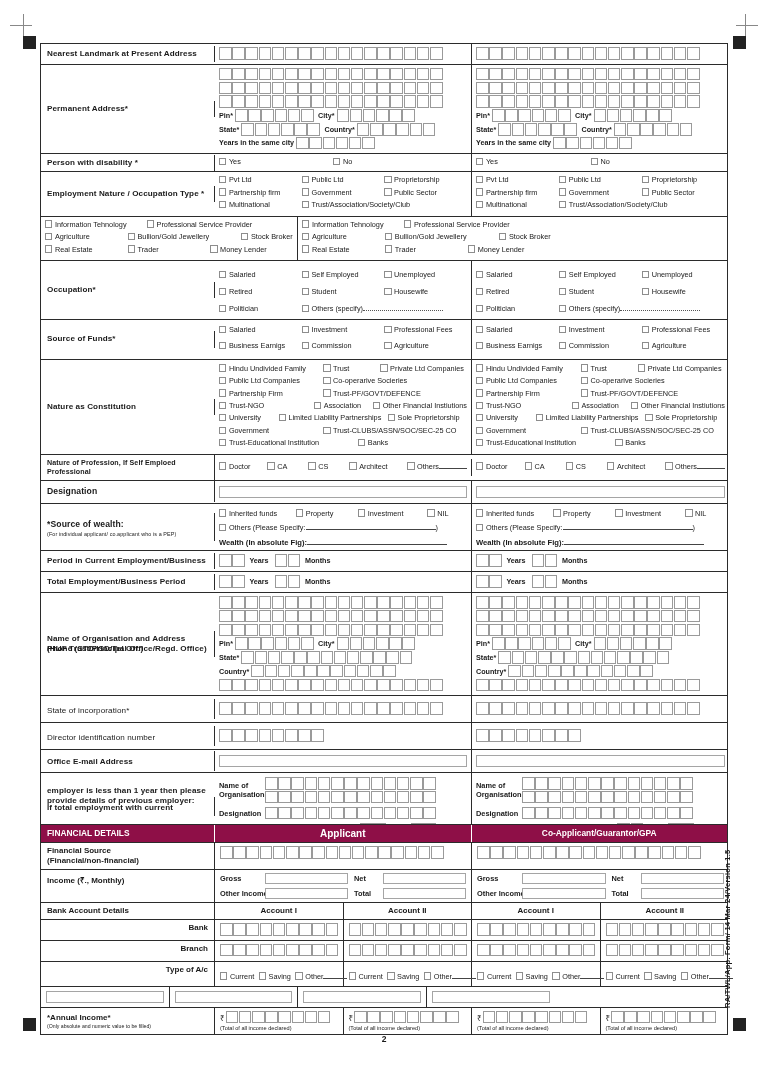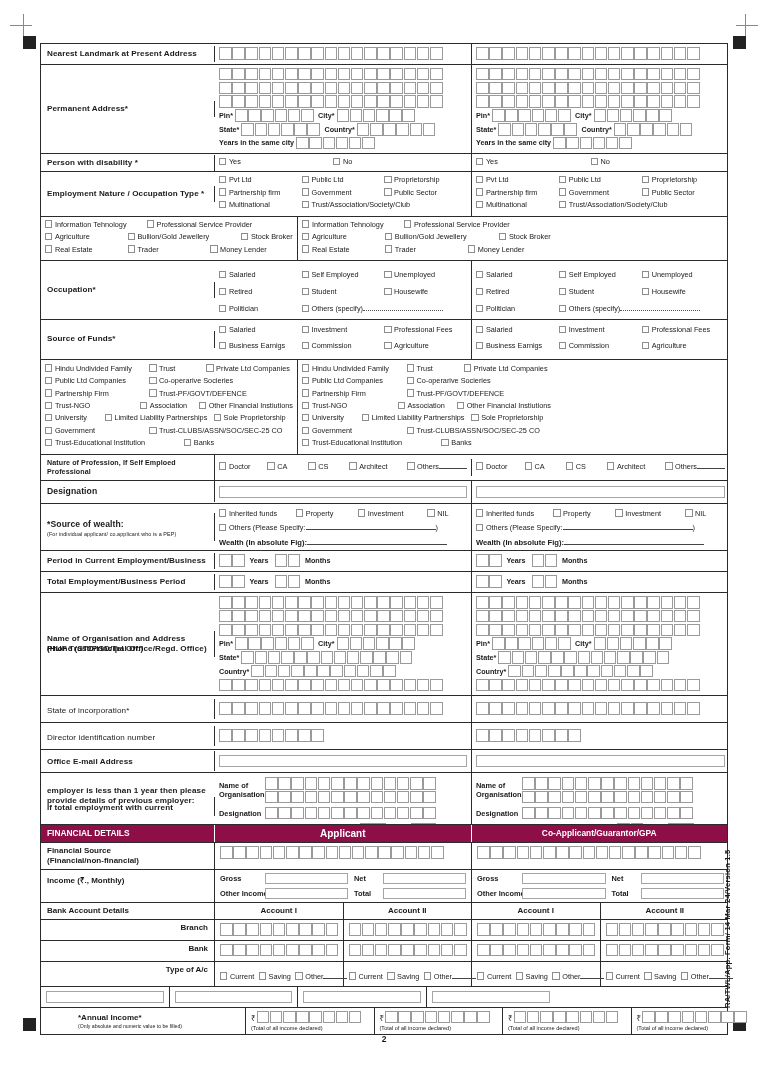--- a/index.html
+++ b/index.html
@@ -354,20 +354,21 @@
           <div class="optrow g3">
               <span class="opt"><span class="cb"></span><span>Business Earnigs</span></span>
               <span class="opt"><span class="cb"></span><span>Commission</span></span>
               <span class="opt"><span class="cb"></span><span>Agriculture</span></span>
             </div>
         </div>
       </div>
     </div>
 
     <div class="row">
+      <div class="lbl">Nature as Constitution</div>
       <div class="pane">
         <div class="col first" style="padding-top:4px;">
           <div class="optrow">
               <span class="opt" style="width:42%;"><span class="cb"></span><span>Hindu Undivided Family</span></span>
               <span class="opt" style="width:23%;"><span class="cb"></span><span>Trust</span></span>
               <span class="opt"><span class="cb"></span><span>Private Ltd Companies</span></span>
             </div>
           <div class="optrow">
               <span class="opt" style="width:42%;"><span class="cb"></span><span>Public Ltd Companies</span></span>
               <span class="opt"><span class="cb"></span><span>Co-operarive Socieries</span></span>
@@ -824,37 +825,37 @@
 
     <div class="frow">
       <div class="flbl">Bank Account Details</div>
       <div class="half b acct">Account I</div>
       <div class="half b acct">Account II</div>
       <div class="half b acct">Account I</div>
       <div class="half acct">Account II</div>
     </div>
 
     <div class="frow">
-      <div class="flbl r">Branch</div>
+      <div class="flbl r">Bank</div>
       <div class="half b">
           <div class="bxrow"><span class="bx"></span><span class="bx"></span><span class="bx"></span><span class="bx"></span><span class="bx"></span><span class="bx"></span><span class="bx"></span><span class="bx"></span><span class="bx"></span></div>
         </div>
       <div class="half b">
           <div class="bxrow"><span class="bx"></span><span class="bx"></span><span class="bx"></span><span class="bx"></span><span class="bx"></span><span class="bx"></span><span class="bx"></span><span class="bx"></span><span class="bx"></span></div>
         </div>
       <div class="half b">
           <div class="bxrow"><span class="bx"></span><span class="bx"></span><span class="bx"></span><span class="bx"></span><span class="bx"></span><span class="bx"></span><span class="bx"></span><span class="bx"></span><span class="bx"></span></div>
         </div>
       <div class="half">
           <div class="bxrow"><span class="bx"></span><span class="bx"></span><span class="bx"></span><span class="bx"></span><span class="bx"></span><span class="bx"></span><span class="bx"></span><span class="bx"></span><span class="bx"></span></div>
         </div>
     </div>
 
     <div class="frow">
-      <div class="flbl r">Bank</div>
+      <div class="flbl r">Branch</div>
       <div class="half b">
           <div class="bxrow"><span class="bx"></span><span class="bx"></span><span class="bx"></span><span class="bx"></span><span class="bx"></span><span class="bx"></span><span class="bx"></span><span class="bx"></span><span class="bx"></span></div>
         </div>
       <div class="half b">
           <div class="bxrow"><span class="bx"></span><span class="bx"></span><span class="bx"></span><span class="bx"></span><span class="bx"></span><span class="bx"></span><span class="bx"></span><span class="bx"></span><span class="bx"></span></div>
         </div>
       <div class="half b">
           <div class="bxrow"><span class="bx"></span><span class="bx"></span><span class="bx"></span><span class="bx"></span><span class="bx"></span><span class="bx"></span><span class="bx"></span><span class="bx"></span><span class="bx"></span></div>
         </div>
       <div class="half">
@@ -903,21 +904,21 @@
         </div>
       <div class="half b" style="padding-top:4px;padding-bottom:4px;">
           <div class="inpline"></div>
         </div>
       <div class="half" style="padding-top:4px;padding-bottom:4px;">
           <div class="inpline"></div>
         </div>
     </div>
 
     <div class="frow">
-      <div class="flbl" style="padding-top:5px;margin-left:31px;">
+      <div class="flbl" style="padding-top:5px;">
         <span>*Annual Income*</span>
         <span class="sub">(Only absolute and numeric value to be filled)</span>
       </div>
       <div class="half b">
         <div style="display:flex;align-items:center;">
           <span style="font-size:8px;margin-right:1px;">₹</span>
           <span class="bxrow"><span class="bx"></span><span class="bx"></span><span class="bx"></span><span class="bx"></span><span class="bx"></span><span class="bx"></span><span class="bx"></span><span class="bx"></span></span>
         </div>
         <div class="note">(Total of all income declared)</div>
       </div>

